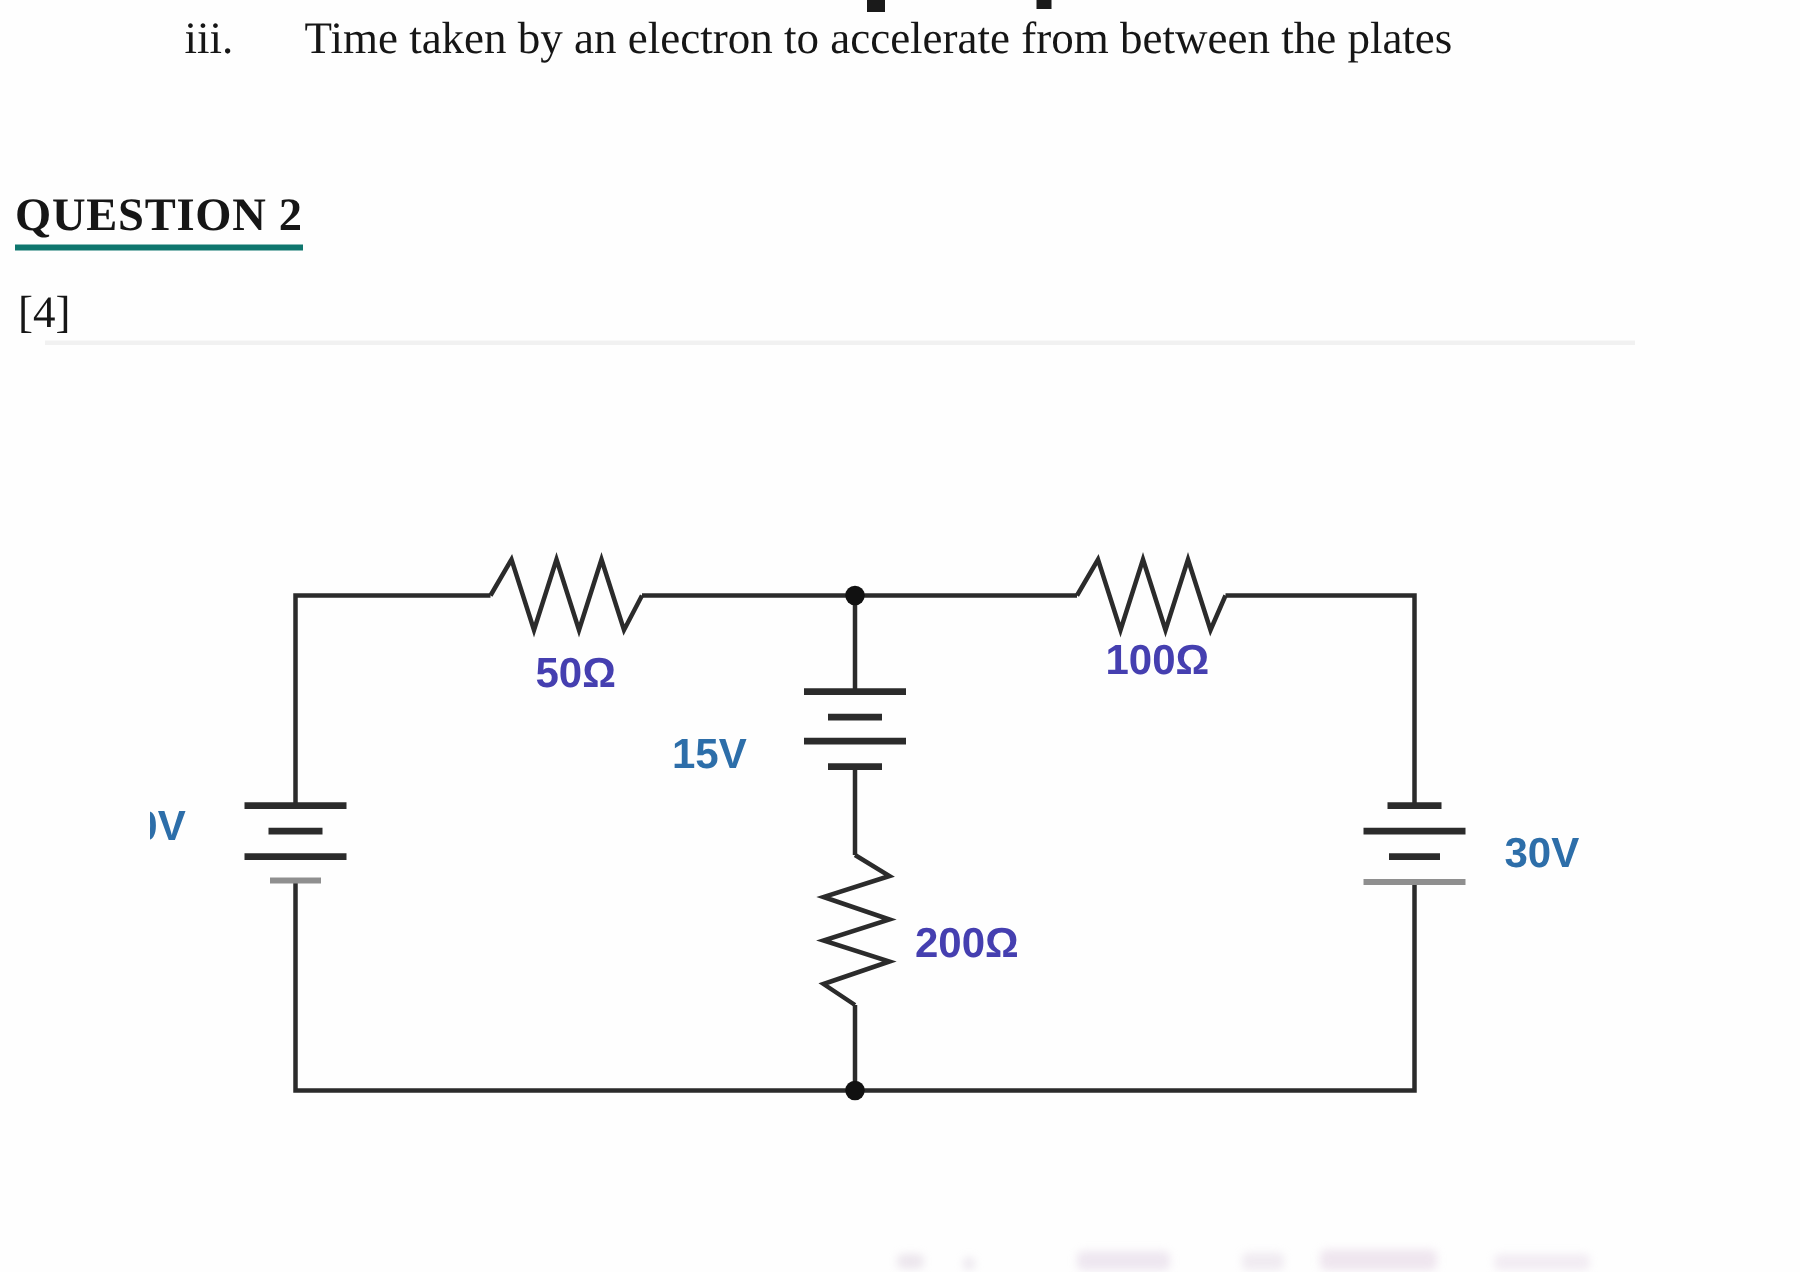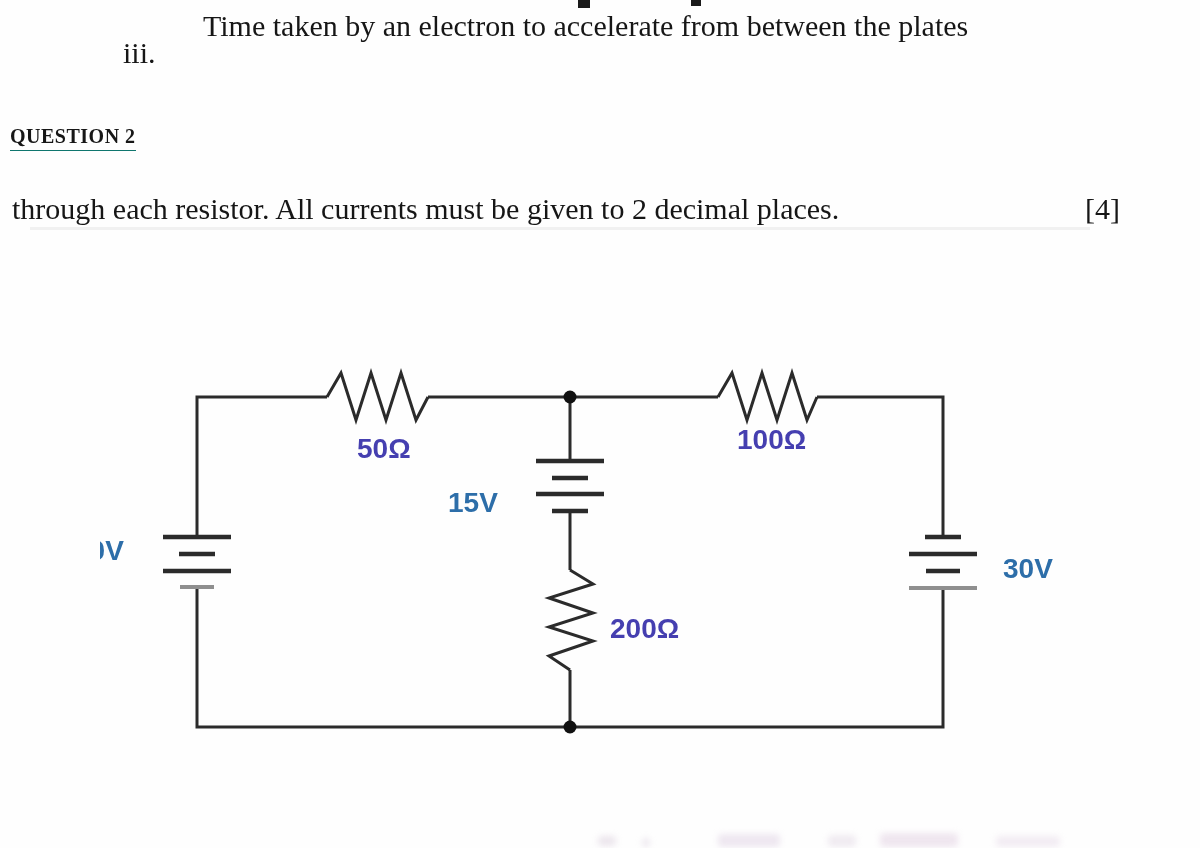--- a/index.html
+++ b/index.html
@@ -18,29 +18,29 @@
   }
   .abs { position: absolute; }
 
   
   .doc-text {
     font-size: 30px;
     line-height: 38px;
     color: #161616;
     white-space: nowrap;
   }
-  #line-iii-numeral { left: 123px; top: 7px; margin-top: 27px; }
+  #line-iii-numeral { left: 123px; top: 7px; }
   #line-iii-text    { left: 203px; top: 7px; }
 
   #question-heading {
     left: 10px; top: 125px;
-    font-size: 20px;
+    font-size: 31px;
     font-weight: bold;
     letter-spacing: 0.5px;
-    border-bottom: 1px solid #0f766e;
+    border-bottom: 4px solid #0f766e;
     padding-bottom: 2px;
   }
 
   #para-a {
     left: 12px; top: 189px;
     width: 1108px;
   }
   #para-a .pline { font-size: 30px; line-height: 40px; white-space: nowrap; }
   #para-a-line2-row {
     display: flex;
@@ -88,21 +88,20 @@
   <div class="abs top-artifact" id="top-artifact-1"></div>
   <div class="abs top-artifact" id="top-artifact-2"></div>
 
   <div class="abs doc-text" id="line-iii-numeral">iii.</div>
   <div class="abs doc-text" id="line-iii-text">Time taken by an electron to accelerate from between the plates</div>
 
   <div class="abs" id="question-heading">QUESTION 2</div>
 
   <div class="abs" id="para-a">
     <div class="pline" id="para-a-line2-row">
-      <span>through each resistor. All currents must be given to 2 decimal places.</span>
       <span>[4]</span>
     </div>
   </div>
   <div class="abs" id="scan-streak"></div>
 
   <svg class="abs" id="circuit-svg" viewBox="100 330 1100 440">
 
     <path class="wire" d="M197,537 L197,397 L327,397"></path>
     <path class="wire" d="M428,397 L718,397"></path>
     <path class="wire" d="M817,397 L943,397 L943,537"></path>

